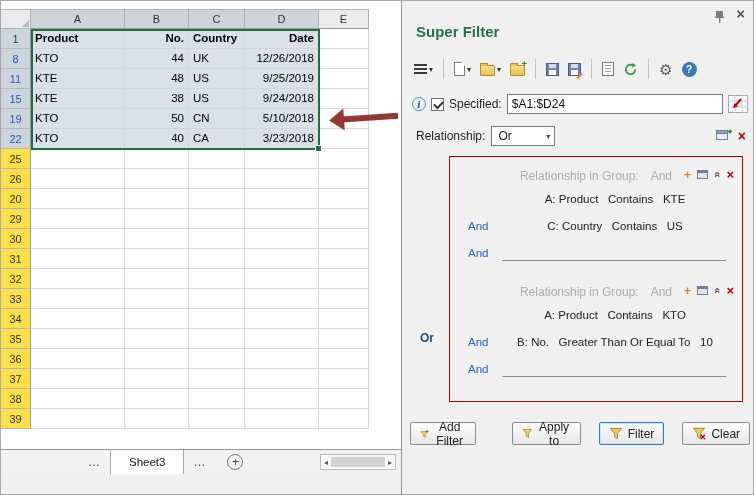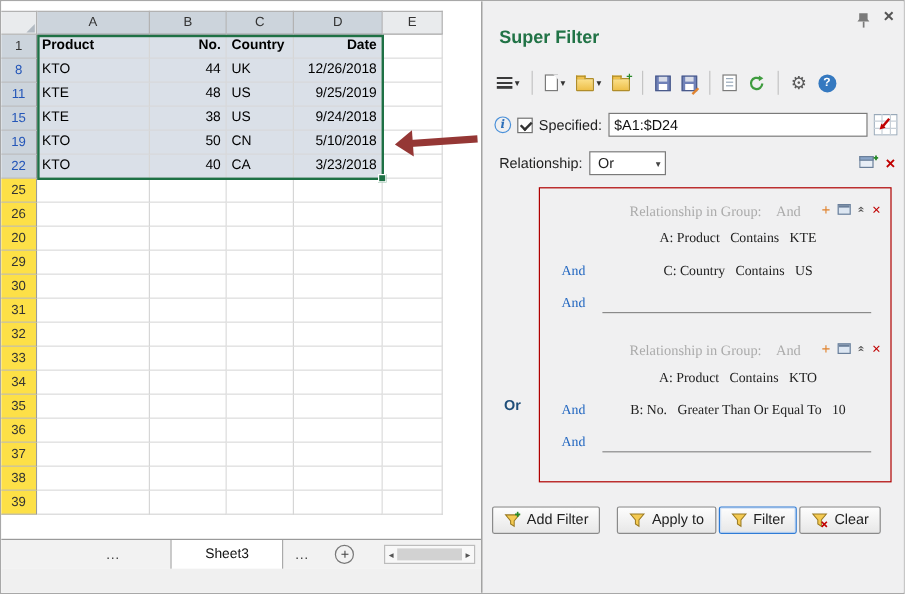--- a/index.html
+++ b/index.html
@@ -31,22 +31,22 @@
   
   .arrow { position:absolute; left:328px; top:105px; width:72px; height:24px; transform:rotate(-4deg); }
   .arrow .shaft { position:absolute; left:13px; top:9px; width:56px; height:6px; background:#953735; }
   .arrow .head { position:absolute; left:0; top:1px; width:0; height:0;
                  border-top:11px solid transparent; border-bottom:11px solid transparent; border-right:15px solid #953735; }
 
   
   .tabbar { position:absolute; left:0; top:448px; width:400px; height:25px; background:#f2f2f2; border-top:1px solid #9a9a9a;
             display:flex; align-items:center; font-size:12px; color:#333; padding-left:78px; }
   .tab-ell { padding:0 9px; color:#444; letter-spacing:1px; }
-  .tab { height:100%; background:#fff; border-left:1px solid #aaa; border-right:1px solid #aaa; padding:0 28px;
-         display:flex; align-items:center; font-size:11.5px; color:#111;margin-left:32px; }
+  .tab { height:100%; background:#fff; border-left:1px solid #aaa; border-right:1px solid #aaa; padding:0 18px;
+         display:flex; align-items:center; font-size:11.5px; color:#111; }
   .addsheet { width:16px; height:16px; border:1px solid #777; border-radius:50%; margin-left:12px; font-size:12px; color:#444;
               display:flex; align-items:center; justify-content:center; line-height:1; }
   .hscroll { margin-left:auto; margin-right:5px; width:76px; height:16px; background:#f8f8f8; border:1px solid #bcbcbc;
              display:flex; align-items:center; gap:3px; padding:0 3px; font-size:8px; color:#555; }
   .hthumb { flex:1; height:10px; background:#d2d2d2; }
   .bottomstrip { position:absolute; left:0; top:473px; width:400px; height:22px; background:#f0f0f0; }
 
   
   .panel { position:absolute; left:400px; top:0; width:354px; height:495px; background:#f0f0f1; border-left:1px solid #8f8f8f;
            font-size:12px; color:#222; }
@@ -85,35 +85,35 @@
                 font-family:"Liberation Sans", sans-serif; color:#111; }
   .rangepick { flex:none; display:flex; align-items:center; }
 
   .relrow { position:absolute; left:14px; top:124px; width:330px; height:22px; display:flex; align-items:center; gap:6px; }
   .select { width:64px; height:20px; background:#fff; border:1px solid #7a7a7a; display:flex; align-items:center; padding-left:6px; }
   .select .caret { margin-left:auto; font-size:8px; color:#444; padding-right:4px; }
   .relspacer { flex:1; }
   .redx { color:#c00000; font-weight:bold; font-size:14px; line-height:1; }
 
   .orlabel { position:absolute; left:18px; top:330px; color:#1f4e79; font-weight:bold; }
-  .groups { position:absolute; left:47px; top:155px; width:294px; height:246px; border:1px solid #b00000; padding:8px 6px 0 6px;font-family:Liberation Serif, serif; }
+  .groups { position:absolute; left:47px; top:155px; width:294px; height:246px; border:1px solid #b00000; padding:8px 6px 0 6px; }
   .group { position:relative; margin-bottom:13px; }
   .ghead { position:relative; height:22px; display:flex; align-items:center; justify-content:center; gap:12px; color:#ababab; font-size:12px; }
   .gicons { position:absolute; right:2px; top:3px; display:flex; gap:6px; align-items:center; }
   .gi-add { color:#e0832f; font-weight:bold; font-size:13px; line-height:1; }
   .gi-win { width:11px; height:9px; border:1px solid #6a7f9a; background:#dce6f2; position:relative; }
   .gi-win::before { content:''; position:absolute; left:0; top:0; right:0; height:2px; background:#6a7f9a; }
   .gi-up { display:inline-block; transform:rotate(90deg); color:#555; font-weight:bold; font-size:11px; line-height:1; }
   .gi-close { color:#c00000; font-weight:bold; font-size:13px; line-height:1; }
   .cond { position:relative; height:27px; font-size:11.5px; }
   .cprefix { position:absolute; left:12px; top:6px; color:#2166c0; }
   .ctext { position:absolute; left:44px; right:6px; top:6px; text-align:center; white-space:pre; color:#222; }
   .cline { position:absolute; left:46px; right:10px; bottom:7px; border-bottom:1px solid #8a8a8a; }
 
-  .btnrow { position:absolute; left:8px; top:420px; width:324px; height:24px; display:flex; align-items:center; gap:2px; }
+  .btnrow { position:absolute; left:8px; top:420px; width:324px; height:24px; display:flex; align-items:flex-end; gap:18px; }
   .btn { height:23px; border:1px solid #8a8a8a; background:linear-gradient(#fdfdfd,#e7e7e7); border-radius:2px;
          display:flex; align-items:center; gap:5px; padding:0 9px; font-size:12px; color:#222;
          font-family:"Liberation Sans", sans-serif; }
   .btn.primary { border:1px solid #2e7bd6; box-shadow:inset 0 0 0 1px #cfe0f5; }
   .btnspacer { flex:1; }
 
   .scenrow { position:absolute; left:12px; top:457px; display:flex; align-items:center; gap:8px; font-size:12px; color:#222; }
   .scengap { width:2px; }
 </style>
 </head>

